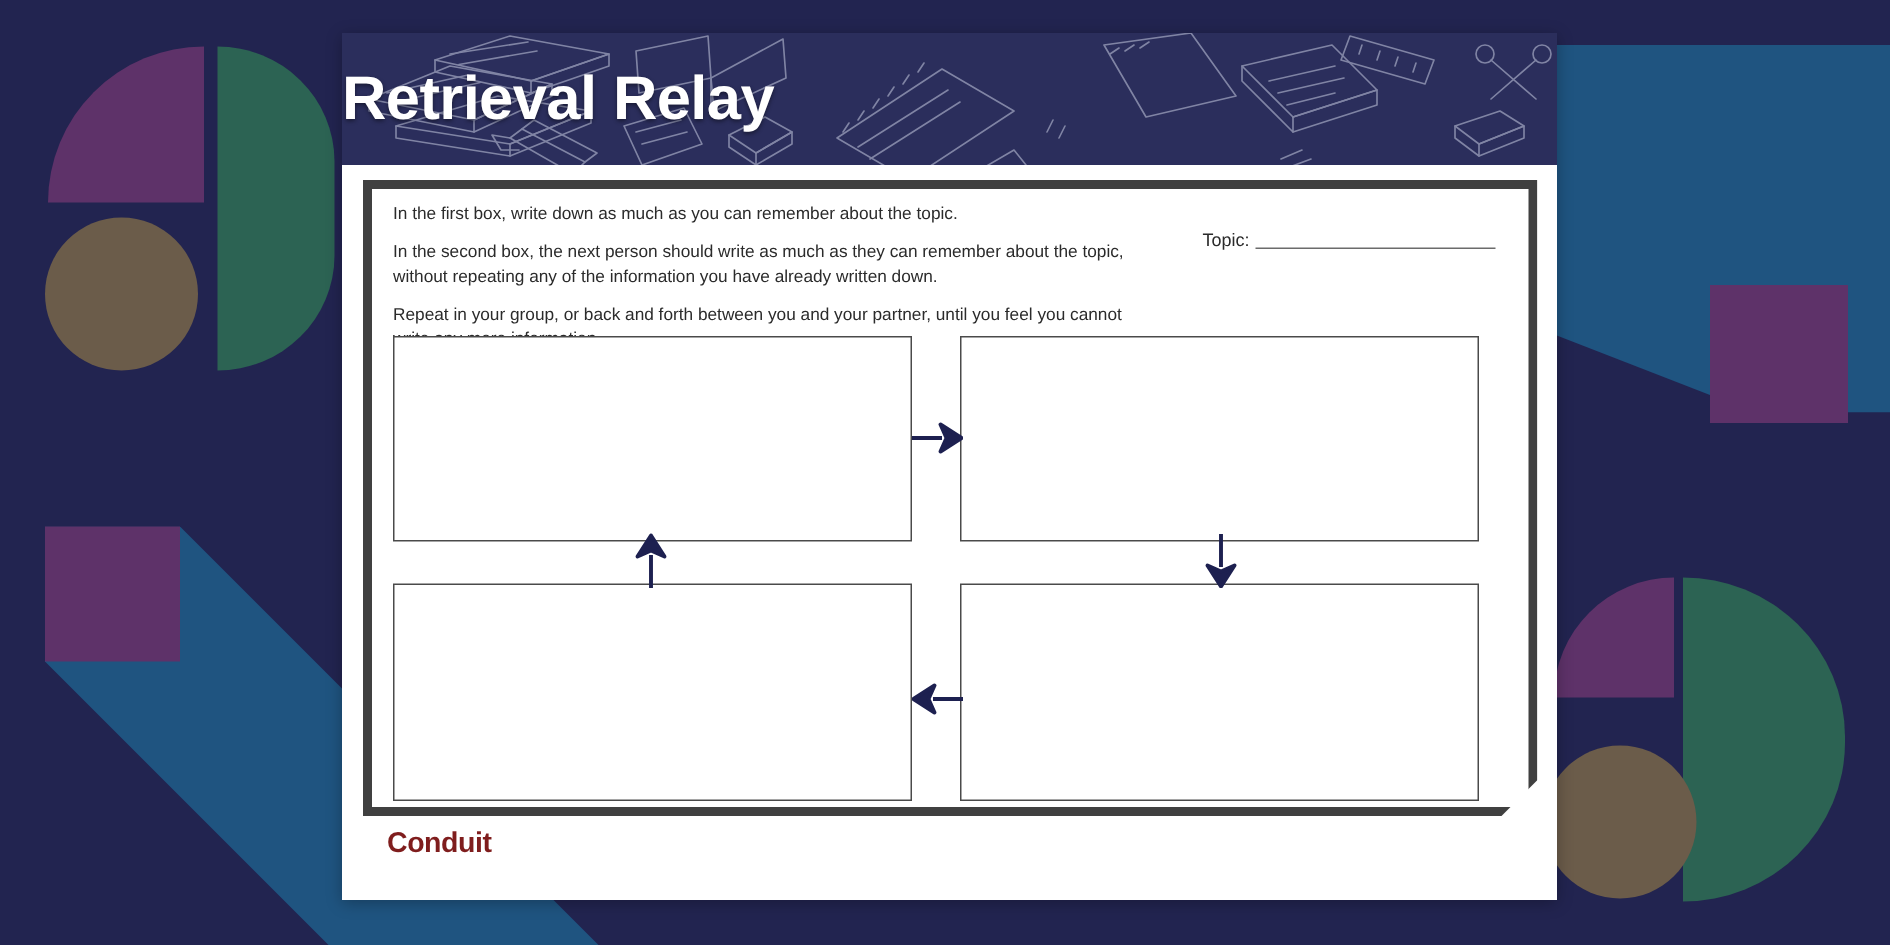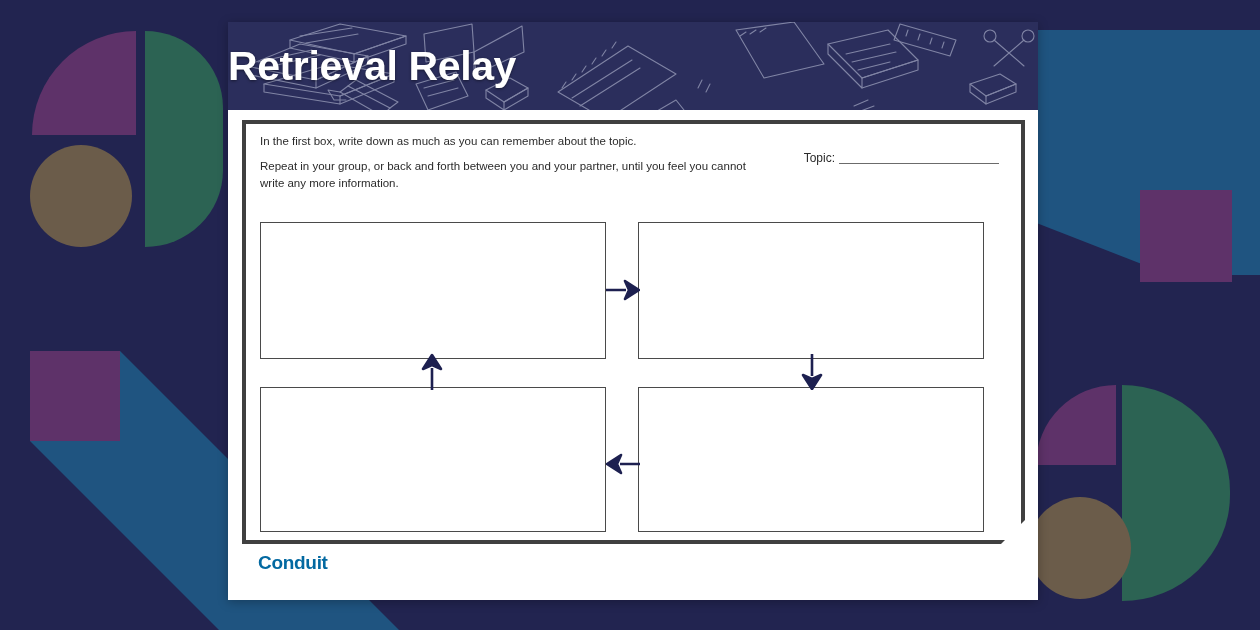--- a/index.html
+++ b/index.html
@@ -126,21 +126,21 @@
     font-weight: bold;
     letter-spacing: -0.4px;
     text-shadow: 0 1px 3px rgba(0,0,0,0.45);
   }
 
   
   .sheet {
     position: relative;
     margin: 10px 13px 0 14px;
     height: 424px;
-    border: 4px solid #404040;
+    border: 6px solid #404040;
     background: #ffffff;
     box-sizing: border-box;
     clip-path: polygon(0 0, 100% 0, 100% calc(100% - 24px), calc(100% - 24px) 100%, 0 100%);
   }
 
   .instructions {
     position: absolute;
     left: 14px; top: 9px;
     width: 498px;
     color: #2b2b2b;
@@ -190,21 +190,21 @@
   .arrow-up    { left: 160px; top: 130px; width: 24px; height: 38px; }
 
   
   .footer {
     position: absolute;
     left: 30px; bottom: 26px;
   }
   .logo {
     font-size: 19px;
     font-weight: bold;
-    color: #0369a1;
+    color: #7f1d1d;
     letter-spacing: -0.3px;
   }
 </style>
 </head>
 <body>
 
 <div class="stage">
 
   <div class="bg-layer">
     <div class="shape tl-quarter"></div>
@@ -285,20 +285,21 @@
           <path d="M626 84 L640 78 M630 90 L646 84"></path>
         </g>
       </svg>
       <div class="banner-title">Retrieval Relay</div>
     </div>
 
     <div class="sheet">
 
       <div class="instructions">
         <p>In the first box, write down as much as you can remember about the topic.</p>
+        <p>In the second box, the next person should write as much as they can remember about the topic, without repeating any of the information you have already written down.</p>
         <p>Repeat in your group, or back and forth between you and your partner, until you feel you cannot write any more information.</p>
       </div>
 
       <div class="topic">
         <span>Topic:</span>
         <span class="topic-line"></span>
       </div>
 
       <div class="boxes">
         <div class="box box-1"></div>

